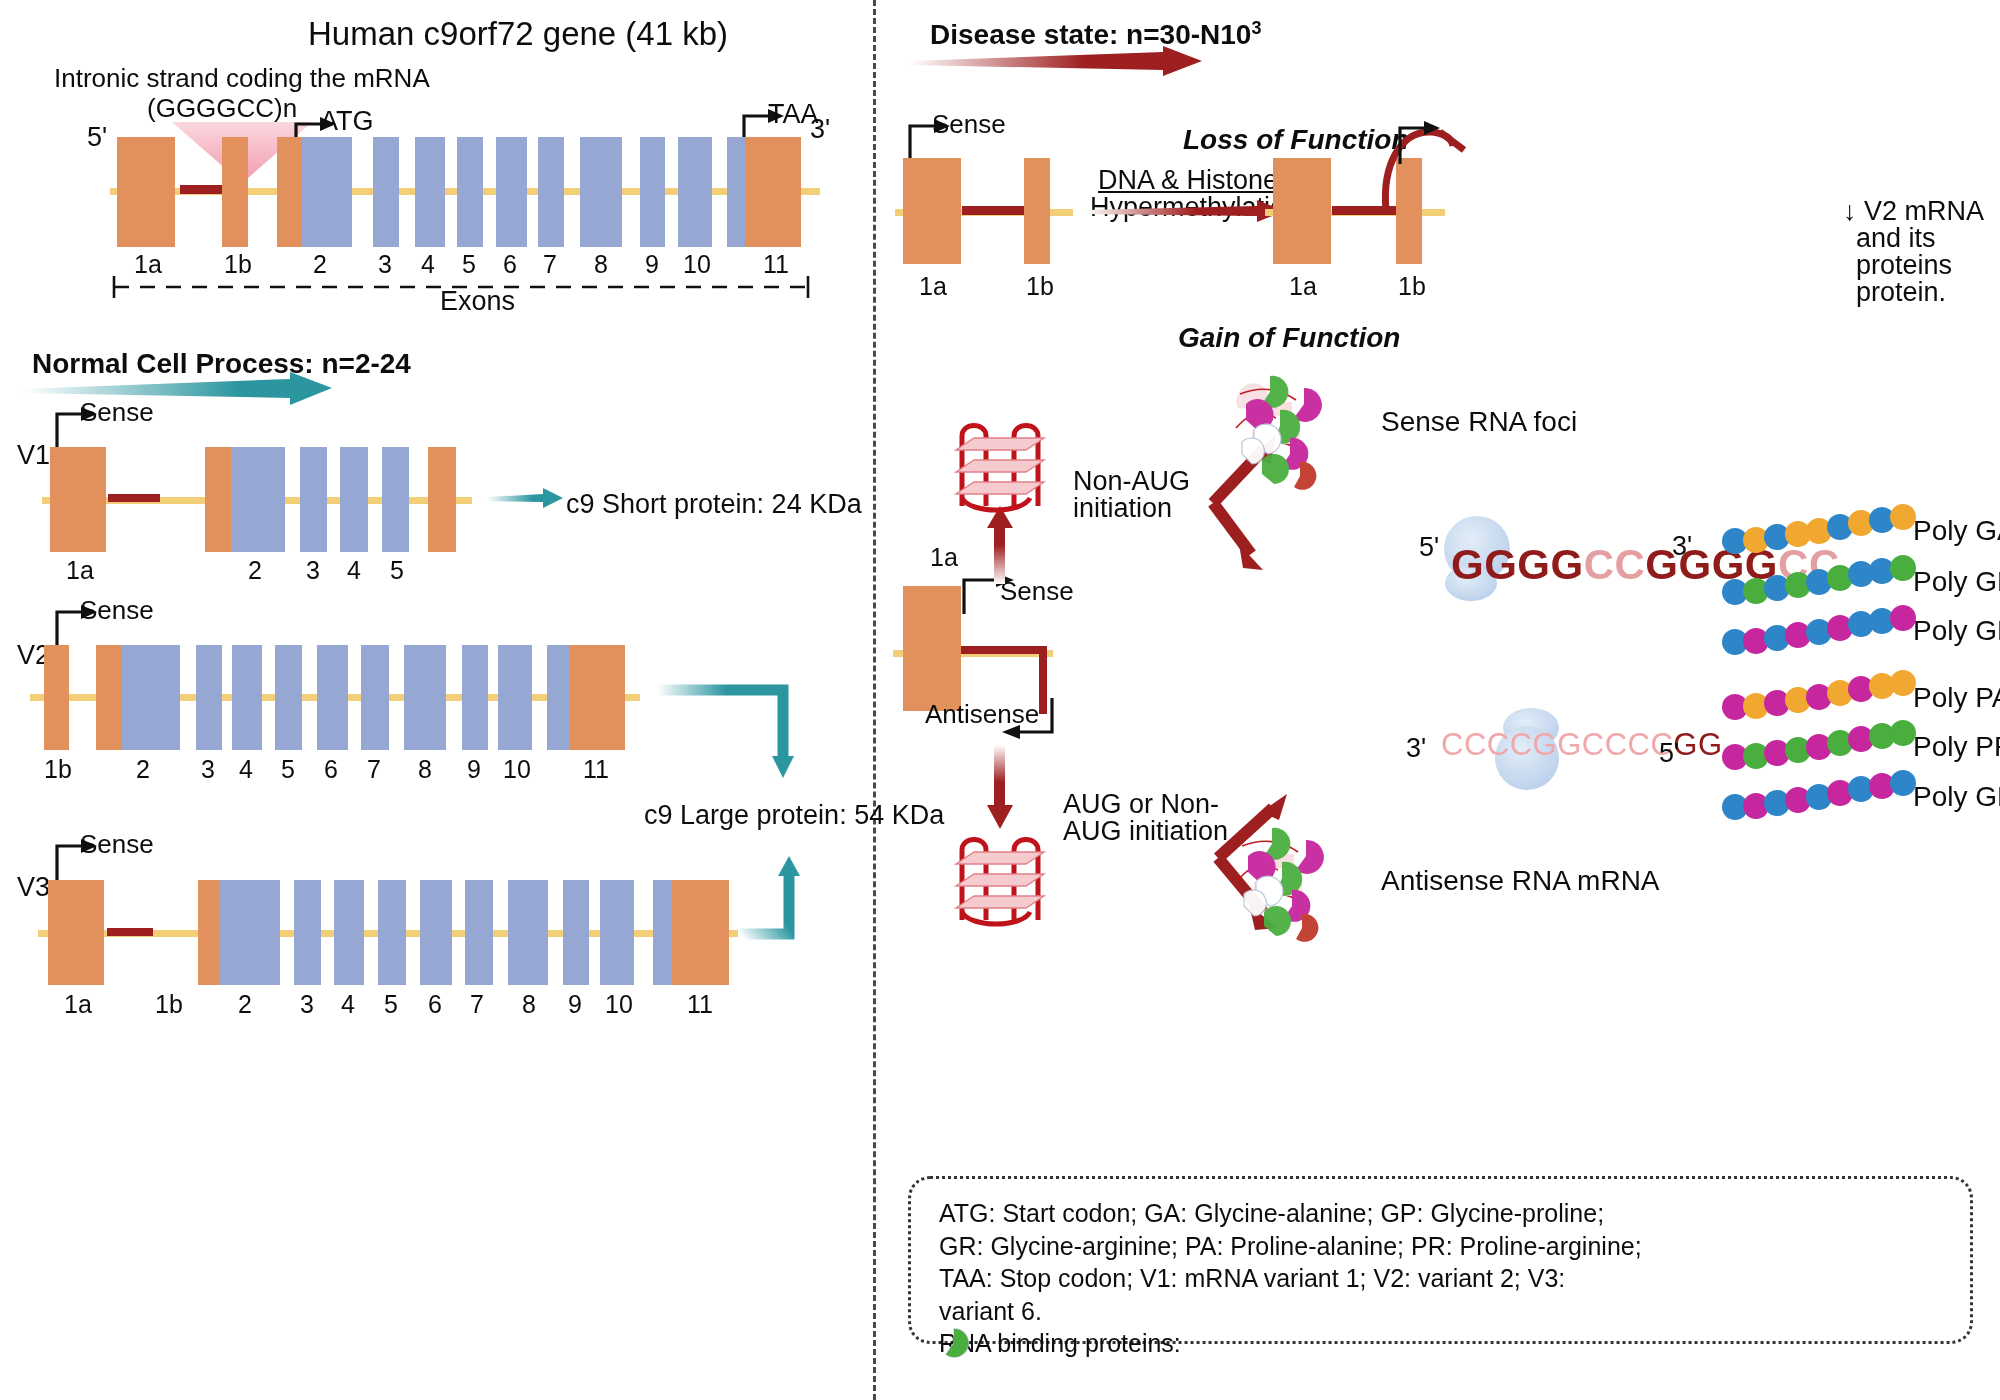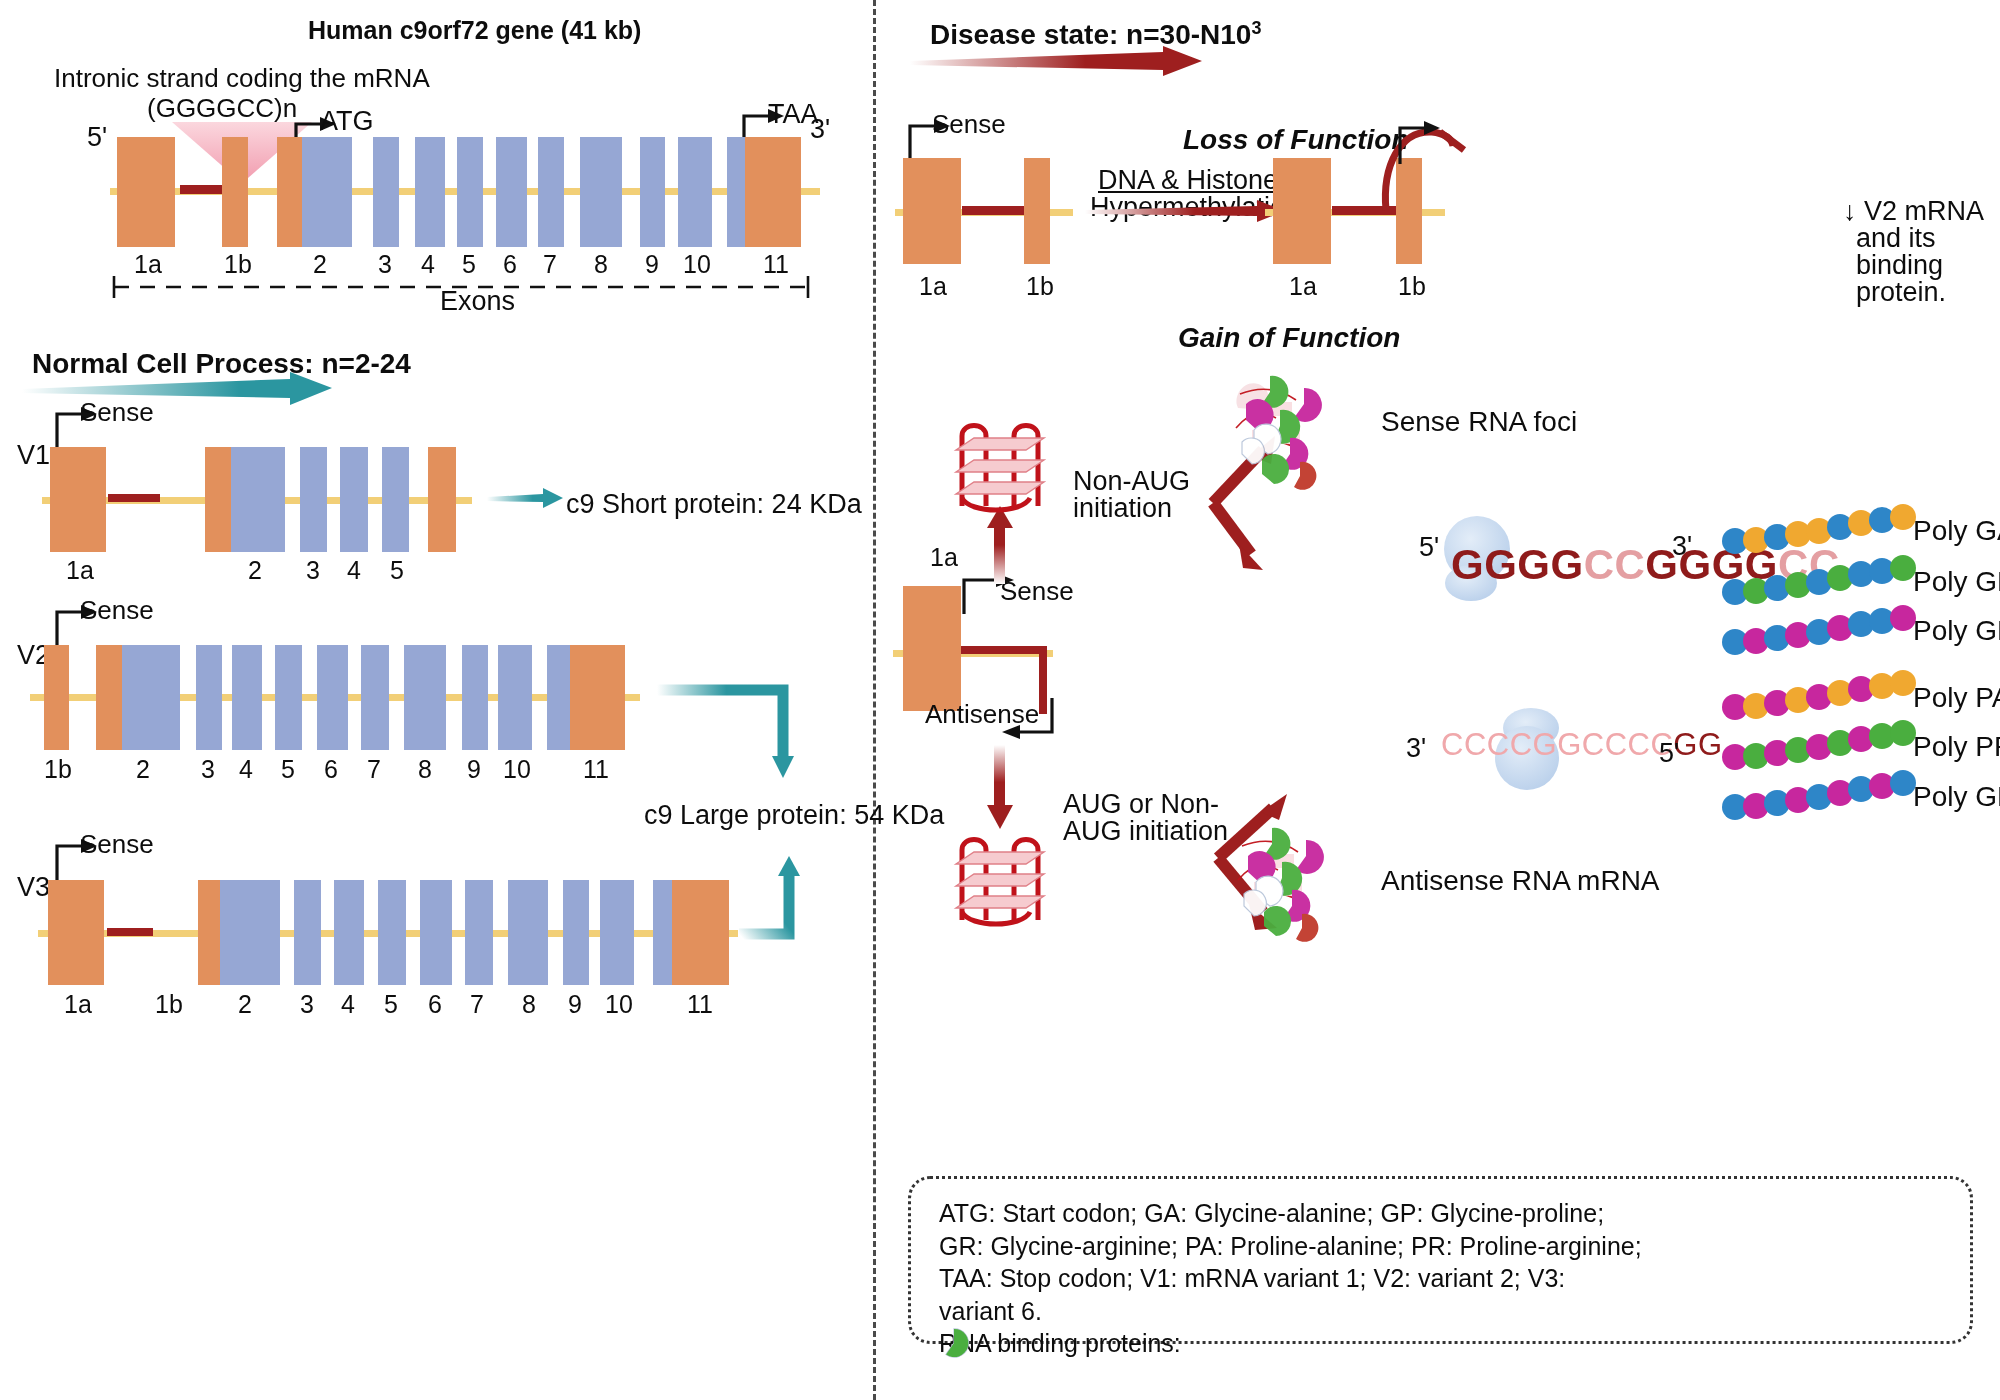--- a/index.html
+++ b/index.html
@@ -40,21 +40,21 @@
 
   .dprdot { position:absolute; border-radius:50%; }
 </style>
 </head>
 <body>
 
 <div class="abs" style="left:0;top:0;width:2000px;height:1400px;">
 
   <div class="divider"></div>
 
-  <div class="txt" style="left:308px; top:16px; font-size:25px; font-weight:bold;">Human c9orf72 gene (41 kb)</div>
+  <div class="txt" style="left:308px; top:16px; font-size:33px; font-weight:normal;">Human c9orf72 gene (41 kb)</div>
 
   <div class="txt" style="left:54px; top:64px; font-size:26px;">Intronic strand coding the mRNA</div>
   <div class="txt" style="left:147px; top:94px; font-size:26px;">(GGGGCC)n</div>
 
   <svg style="left:172px; top:122px;" width="140" height="90" viewBox="0 0 140 90">
     <defs>
       <linearGradient id="pinkgrad" x1="0" y1="0" x2="0" y2="1">
         <stop offset="0%" stop-color="#fbd7de"></stop>
         <stop offset="100%" stop-color="#f2a0b2"></stop>
       </linearGradient>
@@ -306,21 +306,21 @@
     <path d="M100,22 L124,40" stroke="#9e1f1f" stroke-width="7" fill="none"></path>
   </svg>
 
   <svg style="left:1398px; top:120px;" width="46" height="46">
     <path d="M2,44 L2,8 L28,8" stroke="#111" stroke-width="3.2" fill="none"></path>
     <polygon points="26,1 42,8 26,15" fill="#111"></polygon>
   </svg>
 
   <div class="txt" style="left:1843px; top:196px; font-size:27px;">↓ V2 mRNA</div>
   <div class="txt" style="left:1856px; top:223px; font-size:27px;">and its</div>
-  <div class="txt" style="left:1856px; top:250px; font-size:27px;">binding</div>
+  <div class="txt" style="left:1856px; top:250px; font-size:27px;">proteins</div>
   <div class="txt" style="left:1856px; top:277px; font-size:27px;">protein.</div>
 
   <div class="txt ital" style="left:1178px; top:322px; font-size:28px;text-align:right;">Gain of Function</div>
 
   <div class="txt" style="left:930px; top:543px; font-size:25px;">1a</div>
   <div class="axisline" style="left:893px; top:650px; width:160px;"></div>
   <div class="exbox orange" style="left:903px; top:586px; width:58px; height:125px;"></div>
   <div class="exbox dkred" style="left:961px; top:646px; width:86px; height:8px;"></div>
   <div class="exbox dkred" style="left:1039px; top:646px; width:8px; height:68px;"></div>
 

